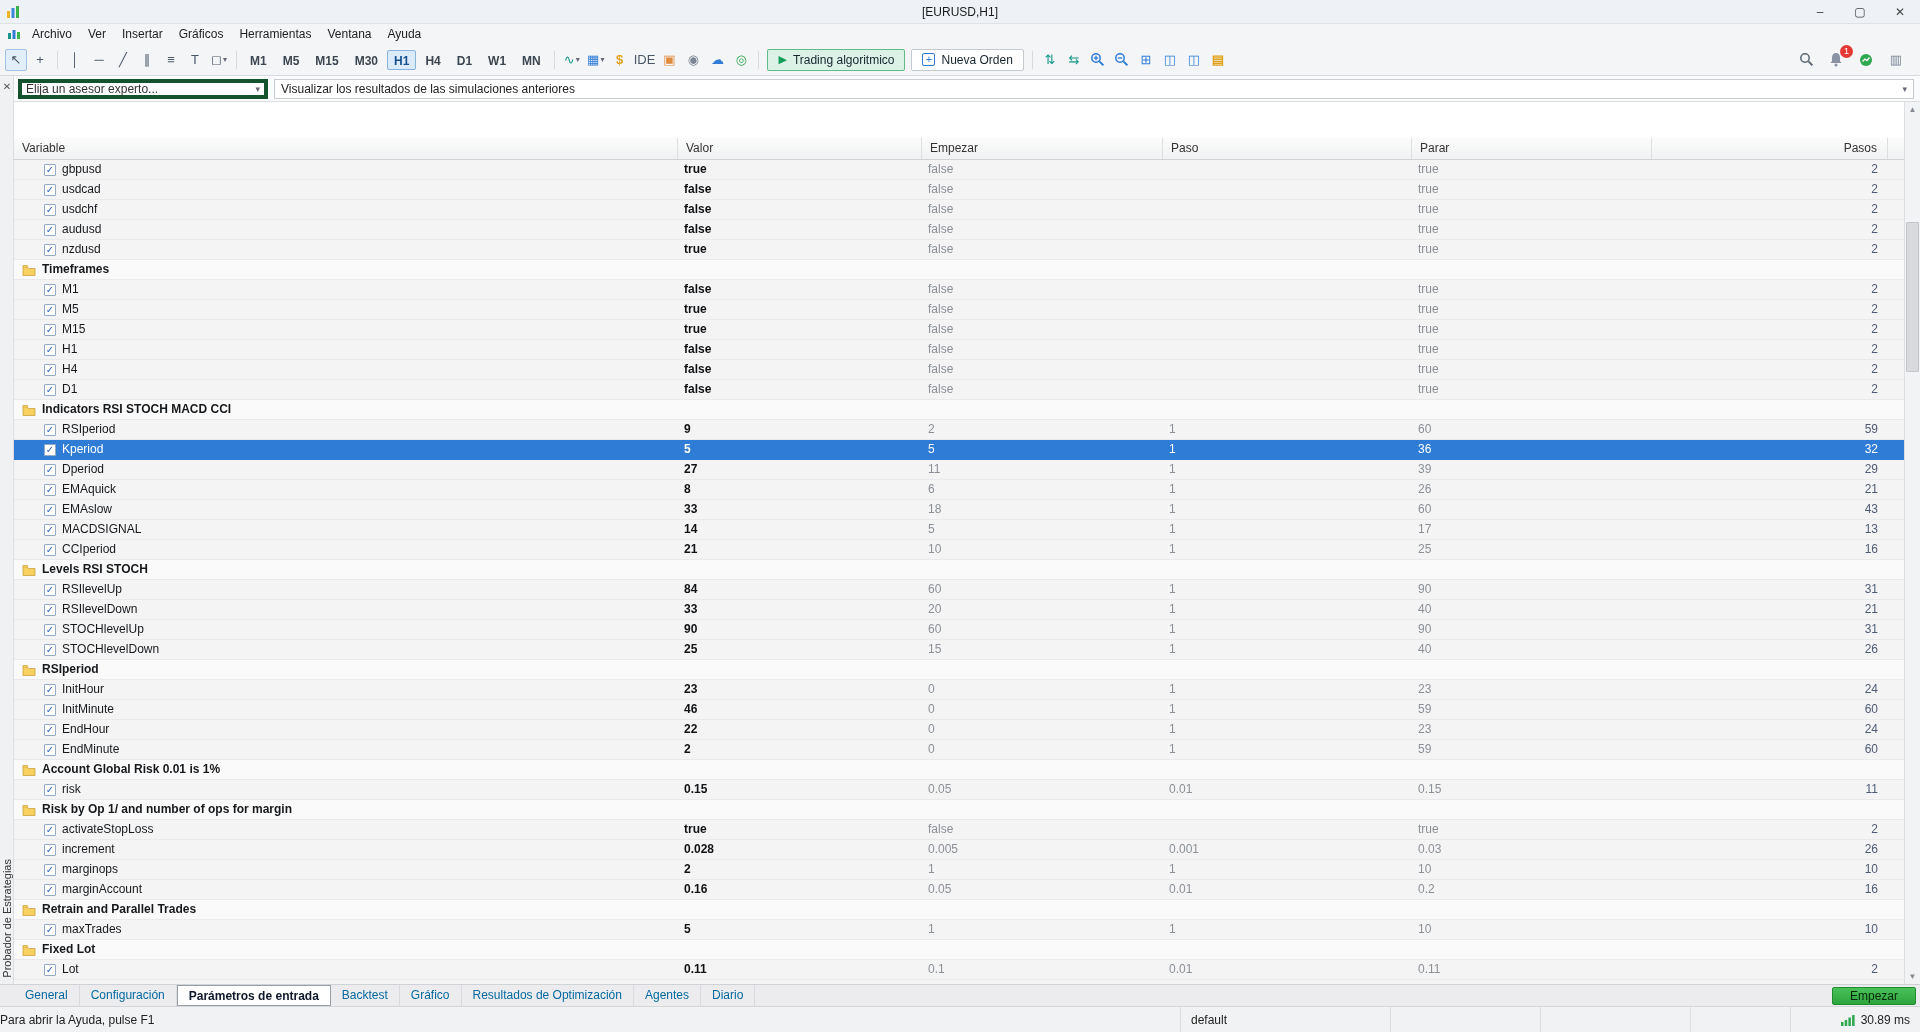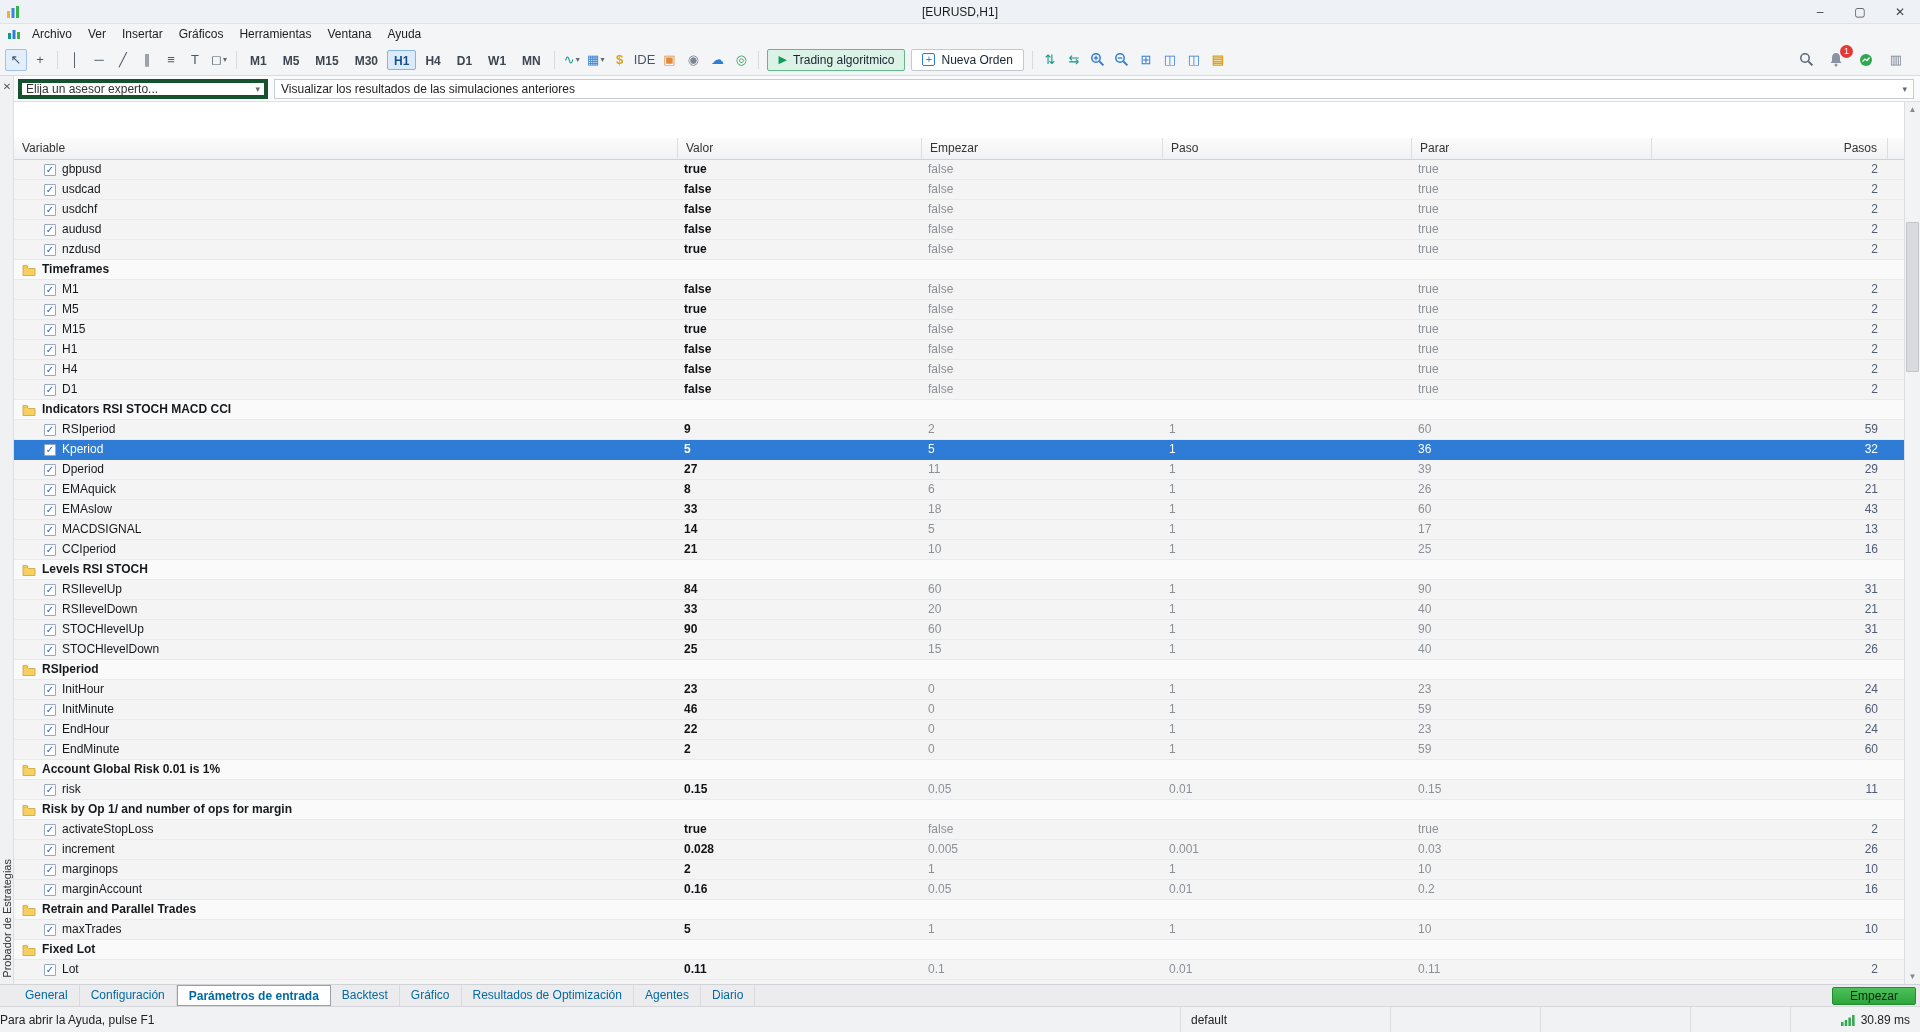--- a/index.html
+++ b/index.html
@@ -70,21 +70,21 @@
   .trow.selected .v-valor, .trow.selected .v-pasos, .trow.selected .v-empezar, .trow.selected .v-paso, .trow.selected .v-parar { color:#fff; }
 
   .vscroll { position:absolute; right:0; top:26px; bottom:0; width:16px; background:#f2f3f4; border-left:1px solid #dcdee1; z-index:4; }
   .scroll-arrow { height:15px; display:flex; align-items:center; justify-content:center; font-size:8px; color:#848a92; }
   .scroll-arrow.down { position:absolute; bottom:0; left:0; right:0; }
   .scroll-thumb { position:absolute; left:1px; right:1px; top:120px; height:150px; background:#d8dadd; border:1px solid #c2c5c9; border-radius:1px; }
 
   
   .tabbar { position:relative; height:22px; background:#ececee; border-top:1px solid #cfd2d6; display:flex; align-items:stretch; padding-left:14px; }
   .tab { padding:0 11px; line-height:21px; color:#0369a1; border-right:1px solid #d9dbde; }
-  .tab.active { background:#fff; border:1px solid #9aa0a8; border-right:1px solid #9aa0a8; font-weight:bold; color:#0369a1; }
+  .tab.active { background:#fff; border:1px solid #9aa0a8; border-right:1px solid #9aa0a8; font-weight:bold; color:#0f172a; }
   .start-btn { position:absolute; right:4px; top:2px; height:18px; min-width:84px; background:linear-gradient(#4cc15a,#2da53c); border:1px solid #1f8c2e; border-radius:2px; color:#06290c; display:flex; align-items:center; justify-content:center; padding:0 10px; }
 
   
   .statusbar { height:26px; background:#f1f2f3; border-top:1px solid #d4d6d9; display:flex; align-items:center; color:#222; }
   .sb-help { padding-left:0; }
   .sb-spacer { flex:1; }
   .sb-cell { border-left:1px solid #dadcdf; height:100%; display:flex; align-items:center; padding:0 10px; }
   .sb-default { width:210px; }
   .sb-empty1 { width:150px; } .sb-empty2 { width:150px; } .sb-empty3 { width:100px; }
   .sb-latency { width:130px; gap:6px; justify-content:flex-end; padding-right:10px; }

